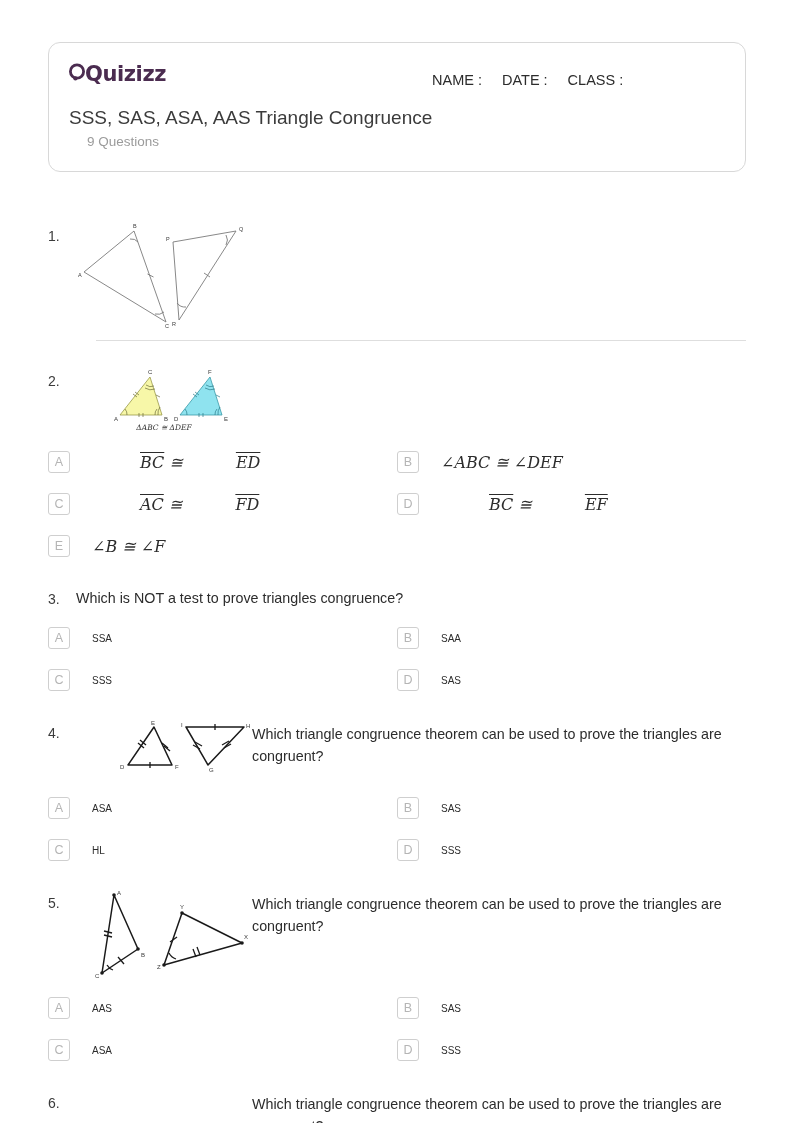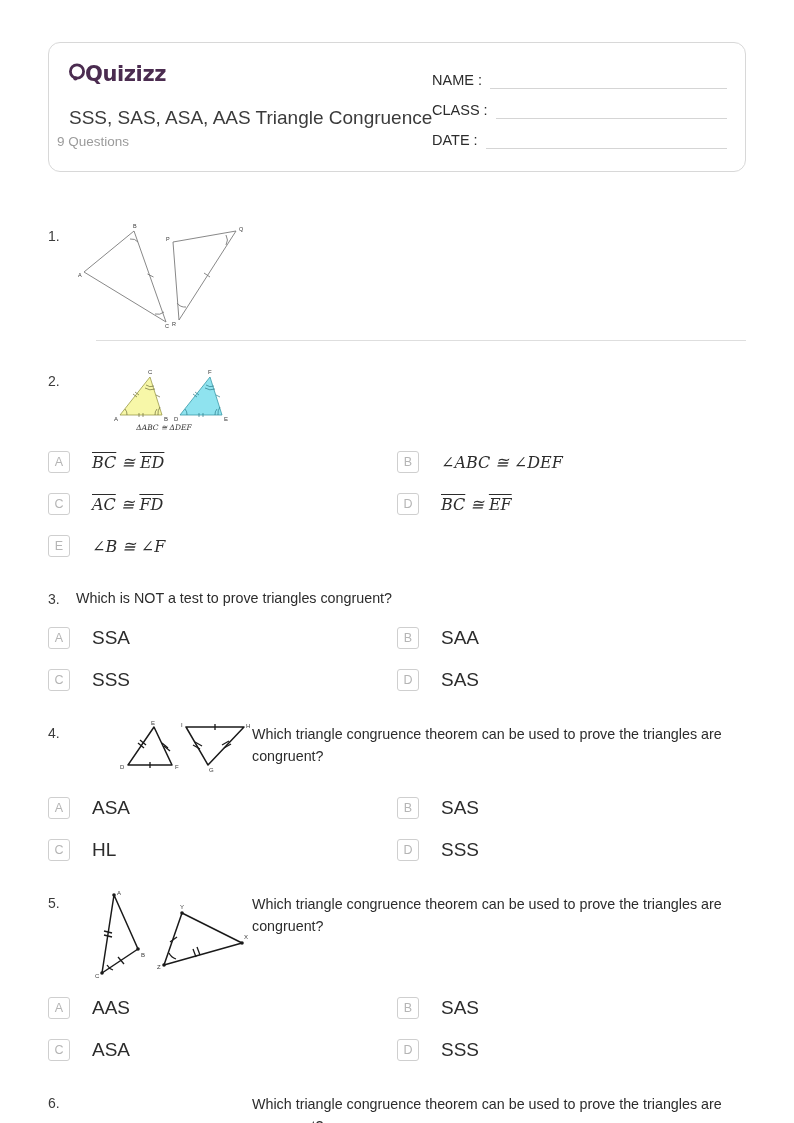--- a/index.html
+++ b/index.html
@@ -52,32 +52,32 @@
   .ws-title {
     position: absolute;
     left: 20px;
     bottom: 42px;
     font-size: 19px;
     color: #3b3b3b;
     white-space: nowrap;
   }
   .ws-sub {
     position: absolute;
-    left: 8px;
+    left: 38px;
     bottom: 22px;
     font-size: 13.5px;
     color: #9b9b9b;
   }
   .header-right {
     flex: 1;
     box-sizing: border-box;
     padding: 16px 18px 0 18px;
     display: flex;
-    flex-direction: column;
     justify-content: flex-start;
+    gap: 12px;
   }
   .field-row {
     display: flex;
     align-items: flex-end;
     height: 30px;
   }
   .field-label {
     font-size: 14.5px;
     color: #2c2c2c;
     white-space: nowrap;
@@ -156,29 +156,29 @@
     color: #b5b5b5;
     font-size: 12.5px;
     display: flex;
     align-items: center;
     justify-content: center;
     flex: 0 0 22px;
     box-sizing: border-box;
   }
   .opt-label {
     margin-left: 22px;
-    font-size: 19px;
+    font-size: 10px;
     color: #2c2c2c;
   }
   .opt-label.math {
     font-family: "DejaVu Serif", serif;
     font-style: italic;
     font-size: 16px;
   }
-  .ovl { text-decoration: overline; }
+  .ovl { text-decoration: overline; margin-left: 48px; }
 
   .divider {
     border-top: 1px solid #dedede;
     margin: 10px 0 0 48px;
   }
   .spacer-sm { height: 14px; }
   .spacer-md { height: 22px; }
 
   svg { display: block; }
   .fig-label {
@@ -207,25 +207,25 @@
       </div>
       <div class="ws-title">SSS, SAS, ASA, AAS Triangle Congruence</div>
       <div class="ws-sub">9 Questions</div>
     </div>
     <div class="header-right">
       <div class="field-row">
         <span class="field-label">NAME :</span>
         <span class="field-line"></span>
       </div>
       <div class="field-row">
+        <span class="field-label">DATE  :</span>
+        <span class="field-line"></span>
+      </div>
+      <div class="field-row">
         <span class="field-label">CLASS :</span>
-        <span class="field-line"></span>
-      </div>
-      <div class="field-row">
-        <span class="field-label">DATE  :</span>
         <span class="field-line"></span>
       </div>
     </div>
   </div>
 
   <div class="questions">
 
     <div class="q-block">
       <div class="q-row">
         <div class="q-num">1.</div>
@@ -341,21 +341,21 @@
           <div class="opt-label math">∠B ≅ ∠F</div>
         </div>
       </div>
     </div>
 
     <div class="spacer-sm"></div>
 
     <div class="q-block">
       <div class="q-row">
         <div class="q-num">3.</div>
-        <div class="q-text">Which is NOT a test to prove triangles congruent?</div>
+        <div class="q-text">Which is NOT a test to prove triangles congruence?</div>
       </div>
       <div class="options">
         <div class="opt">
           <div class="opt-box">A</div>
           <div class="opt-label">SSA</div>
         </div>
         <div class="opt">
           <div class="opt-box">B</div>
           <div class="opt-label">SAA</div>
         </div>

